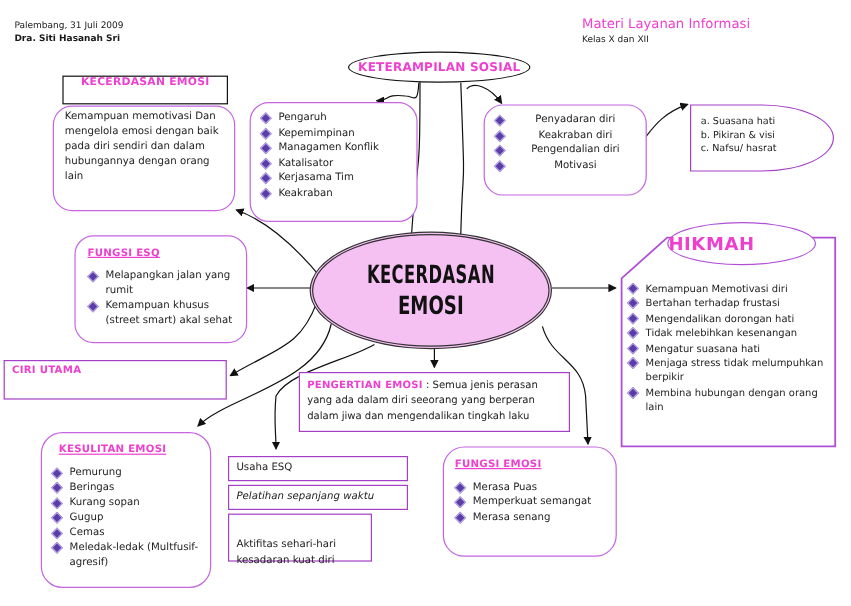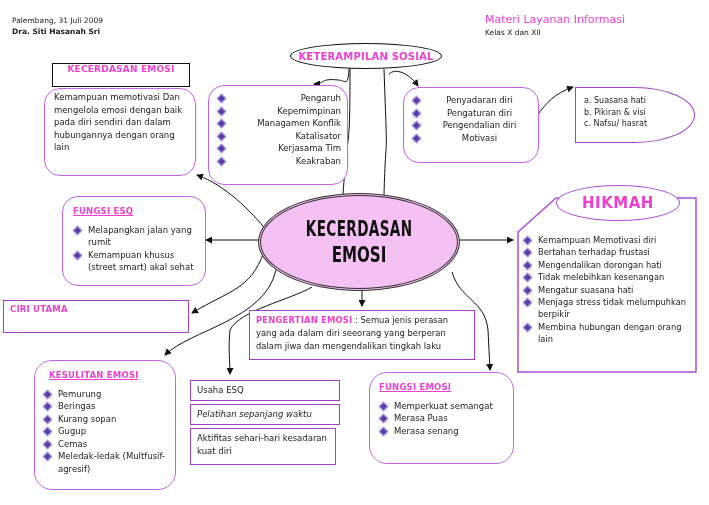--- a/index.html
+++ b/index.html
@@ -71,35 +71,35 @@
 </div>
 
 <div class="abs blk" style="left:52px; top:63px; width:138px; height:24px; display:flex; justify-content:center;">
   <span class="title-pink" style="font-size:9px;">KECERDASAN EMOSI</span>
 </div>
 
 <div class="abs rbox body-txt" style="left:44px; top:88px; width:152px; height:88px; padding:2px 9px;">
   <span>Kemampuan memotivasi Dan mengelola emosi dengan baik pada diri sendiri dan dalam hubungannya dengan orang lain</span>
 </div>
 
-<div class="abs rbox body-txt" style="left:208px; top:85px; width:140px; height:100px; padding:6px 6px;text-align:right;">
+<div class="abs rbox body-txt" style="left:208px; top:85px; width:140px; height:100px; padding:6px 6px;">
   <ul class="dia">
     <li>Pengaruh</li>
     <li>Kepemimpinan</li>
     <li>Managamen Konflik</li>
     <li>Katalisator</li>
     <li>Kerjasama Tim</li>
     <li>Keakraban</li>
   </ul>
 </div>
 
 <div class="abs rbox body-txt" style="left:403px; top:87px; width:136px; height:76px; padding:6px 6px;text-align:center;">
   <ul class="dia">
     <li>Penyadaran diri</li>
-    <li>Pengaturan diri</li>
+    <li>Keakraban diri</li>
     <li>Pengendalian diri</li>
     <li>Motivasi</li>
   </ul>
 </div>
 
 <div class="abs body-txt" style="left:575px; top:87px; width:120px; height:56px; border:1.5px solid #a53fc7; border-left:1.5px solid #a53fc7; border-radius:0 60px 60px 0 / 0 28px 28px 0; padding:7px 8px; font-size:8px; line-height:11.5px;">
   <div>a. Suasana hati</div>
   <div>b. Pikiran &amp; visi</div>
   <div>c. Nafsu/ hasrat</div>
 </div>
@@ -118,21 +118,21 @@
 </div>
 
 <div class="abs sbox" style="left:3px; top:300px; width:186px; height:33px; padding:3px 6px;">
   <div class="title-pink" style="font-size:8.5px; line-height:11px;">CIRI UTAMA</div>
 </div>
 
 <div class="abs" style="left:516px; top:190px; width:186px; height:184px;">
   <svg width="186" height="184" style="position:absolute;left:0;top:0;">
     <path d="M2,42 L40,8 L180,8 L180,182 L2,182 Z" fill="#fff" stroke="#b04fd6" stroke-width="1.5"></path>
   </svg>
-  <div class="abs" style="left:40px; top:-5px; width:124px; height:36px; border:1.5px solid #b04fd6; border-radius:50%; background:#fff; display:flex; align-items:center; justify-content:center;">
+  <div class="abs" style="left:40px; top:-5px; width:124px; height:36px; border:1.5px solid #b04fd6; border-radius:50%; background:#fff; display:flex; align-items:center; justify-content:flex-start;">
     <span class="title-pink" style="font-size:15px; letter-spacing:0.5px;">HIKMAH</span>
   </div>
   <ul class="dia body-txt abs" style="left:5px; top:44px; width:176px; font-size:8.3px; line-height:12.4px;">
     <li>Kemampuan Memotivasi diri</li>
     <li>Bertahan terhadap frustasi</li>
     <li>Mengendalikan dorongan hati</li>
     <li>Tidak melebihkan kesenangan</li>
     <li>Mengatur suasana hati</li>
     <li>Menjaga stress tidak melumpuhkan berpikir</li>
     <li>Membina hubungan dengan orang lain</li>
@@ -154,24 +154,24 @@
     <li>Meledak-ledak (Multfusif-agresif)</li>
   </ul>
 </div>
 
 <div class="abs sbox body-txt" style="left:190px; top:380px; width:150px; height:21px; padding:3px 6px;">
   <span>Usaha ESQ</span>
 </div>
 <div class="abs sbox body-txt" style="left:190px; top:404px; width:150px; height:21px; padding:3px 6px;font-style:italic;">
   <span>Pelatihan sepanjang waktu</span>
 </div>
-<div class="abs sbox body-txt" style="left:190px; top:428px; width:146px; height:37px; padding:3px 6px;">
+<div class="abs sbox body-txt" style="left:190px; top:428px; width:120px; height:37px; padding:19px 6px;">
   <span>Aktifitas sehari-hari kesadaran kuat diri</span>
 </div>
 
 <div class="abs rbox body-txt" style="left:369px; top:372px; width:145px; height:92px; padding:8px 7px; border-radius:18px;">
   <div class="title-pink uline" style="font-size:8.5px; margin-bottom:6px; margin-left:2px;">FUNGSI EMOSI</div>
   <ul class="dia">
+    <li>Merasa Puas</li>
     <li>Memperkuat semangat</li>
-    <li>Merasa Puas</li>
     <li>Merasa senang</li>
   </ul>
 </div>
 
 </body></html>

